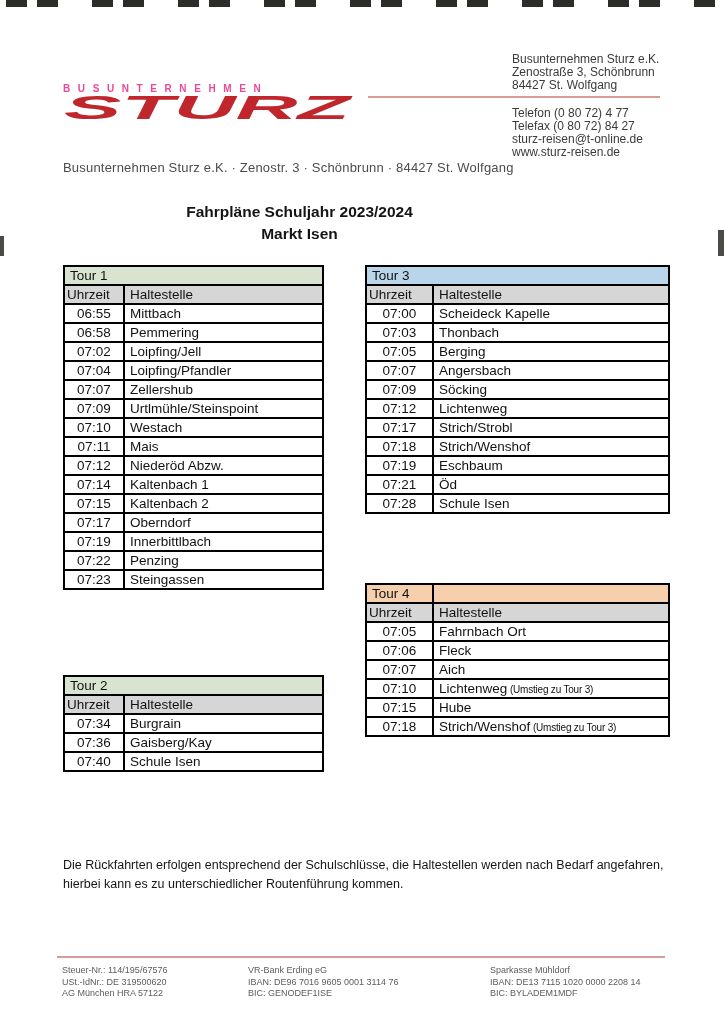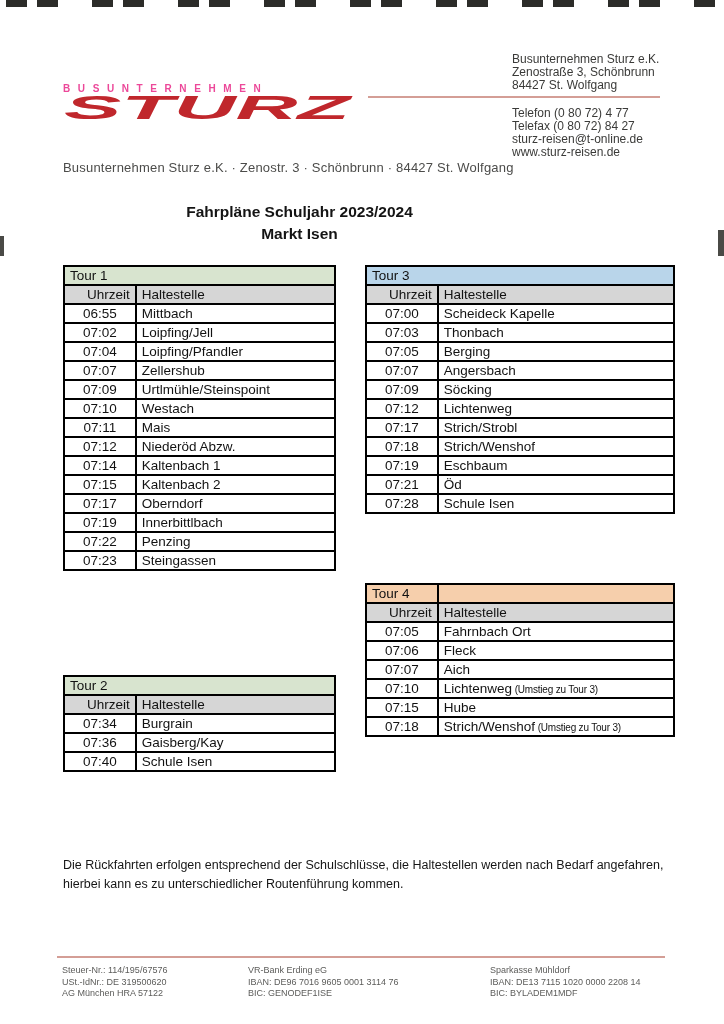--- a/index.html
+++ b/index.html
@@ -68,21 +68,21 @@
   table.ttable td {
     border: 2px solid #000;
     height: 19px;
     font-size: 13.5px; color: #121212;
     padding: 0 5px;
     white-space: nowrap; overflow: hidden;
     vertical-align: middle;
   }
   td.tour-title { text-align: left; padding-left: 6px; }
   td.col-h { background: #d6d6d6; }
-  td.col-h.h-time { text-align: left; padding-left: 22px; }
+  td.col-h.h-time { text-align: left; padding-left: 2px; }
   td.cell-time { text-align: center; background: #fff; }
   td.cell-stop { text-align: left; background: #fff; }
   span.suffix { font-size: 10px; letter-spacing: -0.2px; }
 
   
   .note {
     position: absolute; left: 63px; top: 856px; width: 602px;
     font-size: 12.5px; line-height: 1.5; color: #161616;
   }
 
@@ -144,20 +144,24 @@
           <tr>
             <td class="tour-title" colspan="2" style="background: rgb(216, 228, 207);">Tour 1</td>
           </tr>
           <tr>
             <td class="col-h h-time">Uhrzeit</td>
             <td class="col-h">Haltestelle</td>
           </tr>
           <tr>
             <td class="cell-time">06:55</td>
             <td class="cell-stop">Mittbach</td>
+          </tr>
+          <tr>
+            <td class="cell-time">06:58</td>
+            <td class="cell-stop">Pemmering</td>
           </tr>
           <tr>
             <td class="cell-time">07:02</td>
             <td class="cell-stop">Loipfing/Jell</td>
           </tr>
           <tr>
             <td class="cell-time">07:04</td>
             <td class="cell-stop">Loipfing/Pfandler</td>
           </tr>
           <tr>

